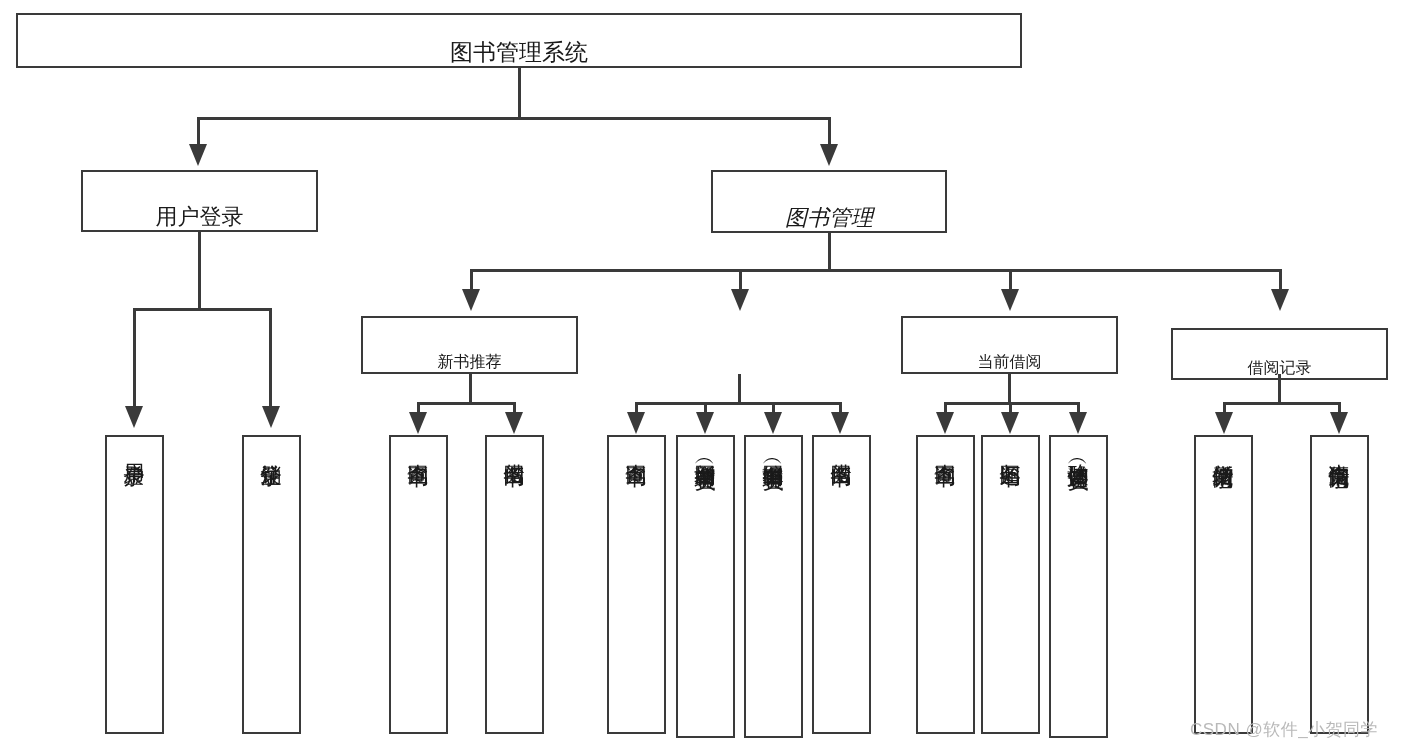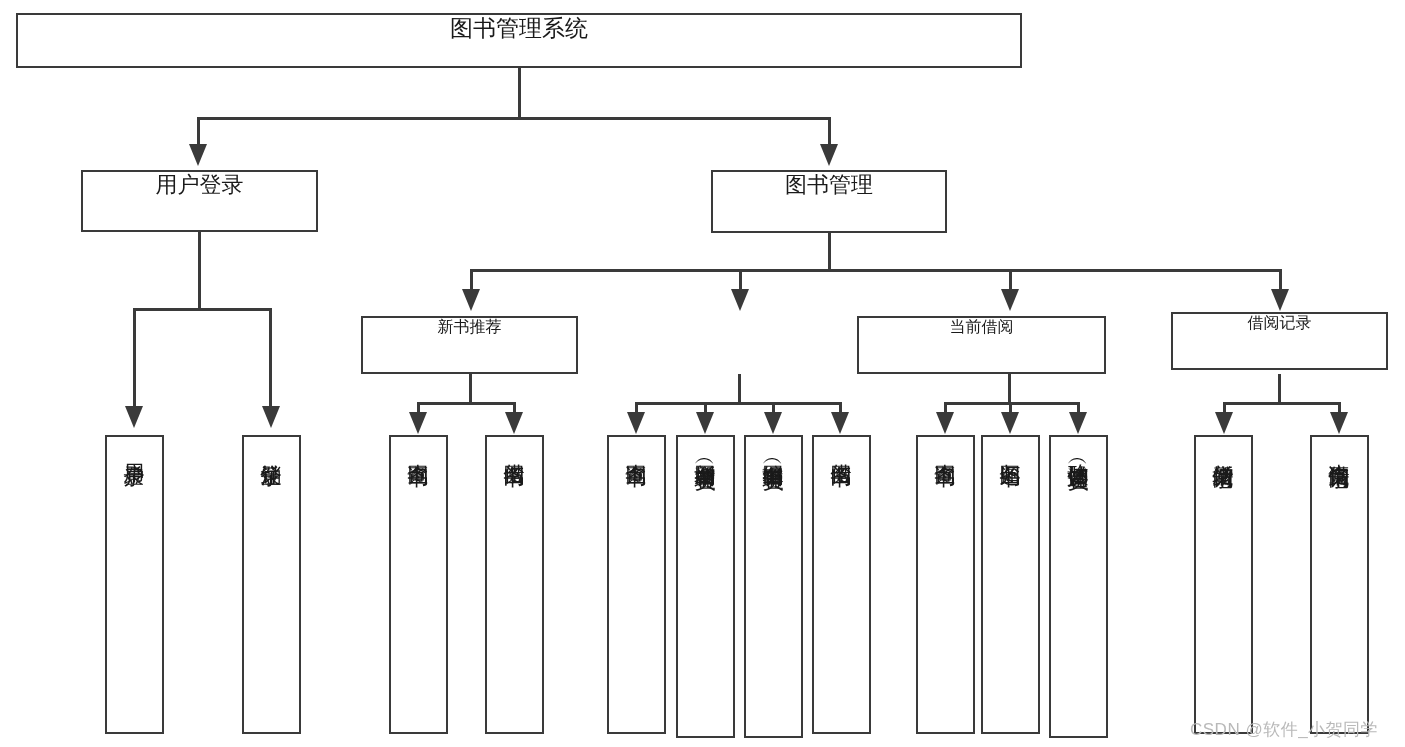--- a/index.html
+++ b/index.html
@@ -17,21 +17,21 @@
     background: #ffffff;
     overflow: hidden;
   }
   .node {
     position: absolute;
     box-sizing: border-box;
     border: 2.5px solid #3a3a3a;
     background: #ffffff;
     color: #1a1a1a;
     display: flex;
-    align-items: flex-start;
+    align-items: flex-end;
     justify-content: center;
     text-align: center;
     line-height: 1.18;
   }
   .node.root {
     font-size: 23px;
   }
   .node.level2 {
     font-size: 22px;
   }
@@ -89,21 +89,21 @@
 
   <div class="edge v" style="left:197px; top:117px; width:2.5px; height:28px;"></div>
   <div class="arrow" style="left:189px; top:144px;"></div>
 
   <div class="edge v" style="left:828px; top:117px; width:2.5px; height:28px;"></div>
   <div class="arrow" style="left:820px; top:144px;"></div>
 
   <div class="node level2" style="left:81px; top:170px; width:237px; height:62px;">
     <span>用户登录</span>
   </div>
-  <div class="node level2" style="left:711px; top:170px; width:236px; height:63px;">
+  <div class="node level2" style="left:711px; top:170px; width:236px; height:63px;font-style:italic;">
     <span>图书管理</span>
   </div>
 
   <div class="edge v" style="left:198px; top:232px; width:2.5px; height:78px;"></div>
   <div class="edge h" style="left:133px; top:308px; width:136px; height:2.5px;"></div>
   <div class="edge v" style="left:133px; top:308px; width:2.5px; height:100px;"></div>
   <div class="arrow" style="left:125px; top:406px;"></div>
   <div class="edge v" style="left:269px; top:308px; width:2.5px; height:100px;"></div>
   <div class="arrow" style="left:262px; top:406px;"></div>
 
@@ -114,24 +114,24 @@
   <div class="edge v" style="left:739px; top:269px; width:2.5px; height:22px;"></div>
   <div class="arrow" style="left:731px; top:289px;"></div>
   <div class="edge v" style="left:1009px; top:269px; width:2.5px; height:22px;"></div>
   <div class="arrow" style="left:1001px; top:289px;"></div>
   <div class="edge v" style="left:1279px; top:269px; width:2.5px; height:22px;"></div>
   <div class="arrow" style="left:1271px; top:289px;"></div>
 
   <div class="node level3" style="left:361px; top:316px; width:217px; height:58px;">
     <span>新书推荐</span>
   </div>
-  <div class="node level3" style="left:857px; top:316px; width:249px; height:58px;">
+  <div class="node level3" style="left:901px; top:316px; width:217px; height:58px;">
     <span>当前借阅</span>
   </div>
-  <div class="node level3" style="left:1171px; top:312px; width:217px; height:58px;">
+  <div class="node level3" style="left:1171px; top:328px; width:217px; height:52px;">
     <span>借阅记录</span>
   </div>
 
   <div class="edge v" style="left:469px; top:374px; width:2.5px; height:30px;"></div>
   <div class="edge h" style="left:417px; top:402px; width:99px; height:2.5px;"></div>
   <div class="edge v" style="left:417px; top:402px; width:2.5px; height:12px;"></div>
   <div class="arrow" style="left:409px; top:412px;"></div>
   <div class="edge v" style="left:513px; top:402px; width:2.5px; height:12px;"></div>
   <div class="arrow" style="left:505px; top:412px;"></div>
 

